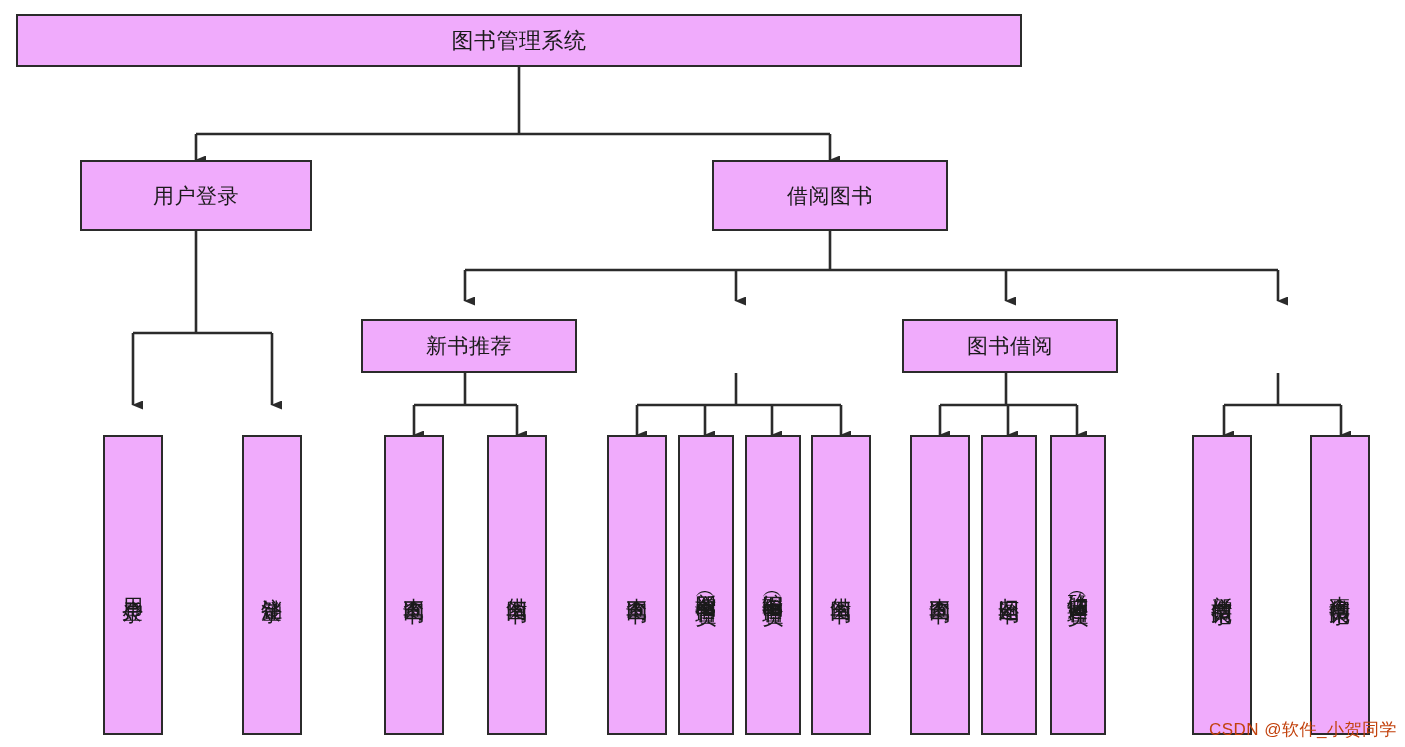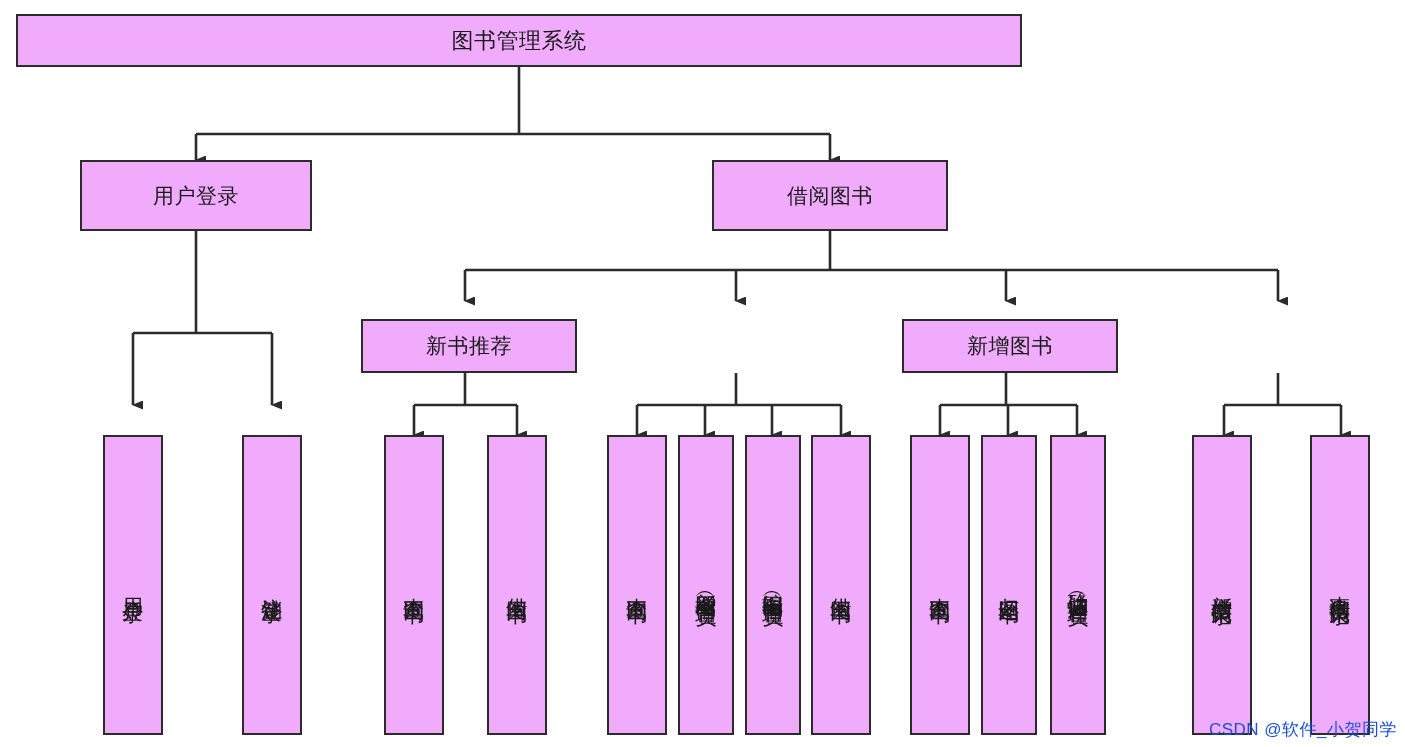--- a/index.html
+++ b/index.html
@@ -57,21 +57,21 @@
     writing-mode: vertical-rl;
     text-orientation: upright;
     display: block;
     max-height: 100%;
   }
   #watermark {
     position: absolute;
     right: 8px;
     bottom: 6px;
     font-size: 17px;
-    color: #1d4ed8;
+    color: #c2410c;
     letter-spacing: 0.5px;
     white-space: nowrap;
     user-select: none;
   }
 </style>
 </head>
 <body>
 
 <div id="diagram-root">
 
@@ -133,21 +133,21 @@
     <span>用户登录</span>
   </div>
   <div class="node node-h" style="left:712px; top:160px; width:236px; height:71px;">
     <span>借阅图书</span>
   </div>
 
   <div class="node node-h" style="left:361px; top:319px; width:216px; height:54px;">
     <span>新书推荐</span>
   </div>
   <div class="node node-h" style="left:902px; top:319px; width:216px; height:54px;">
-    <span>新增图书</span>
+    <span>图书借阅</span>
   </div>
 
   <div class="node node-leaf" style="left:103px; top:435px; width:60px; height:300px;">
     <span class="leaf-text">用户登录</span>
   </div>
   <div class="node node-leaf" style="left:242px; top:435px; width:60px; height:300px;">
     <span class="leaf-text">注销登录</span>
   </div>
 
   <div class="node node-leaf" style="left:384px; top:435px; width:60px; height:300px;">

